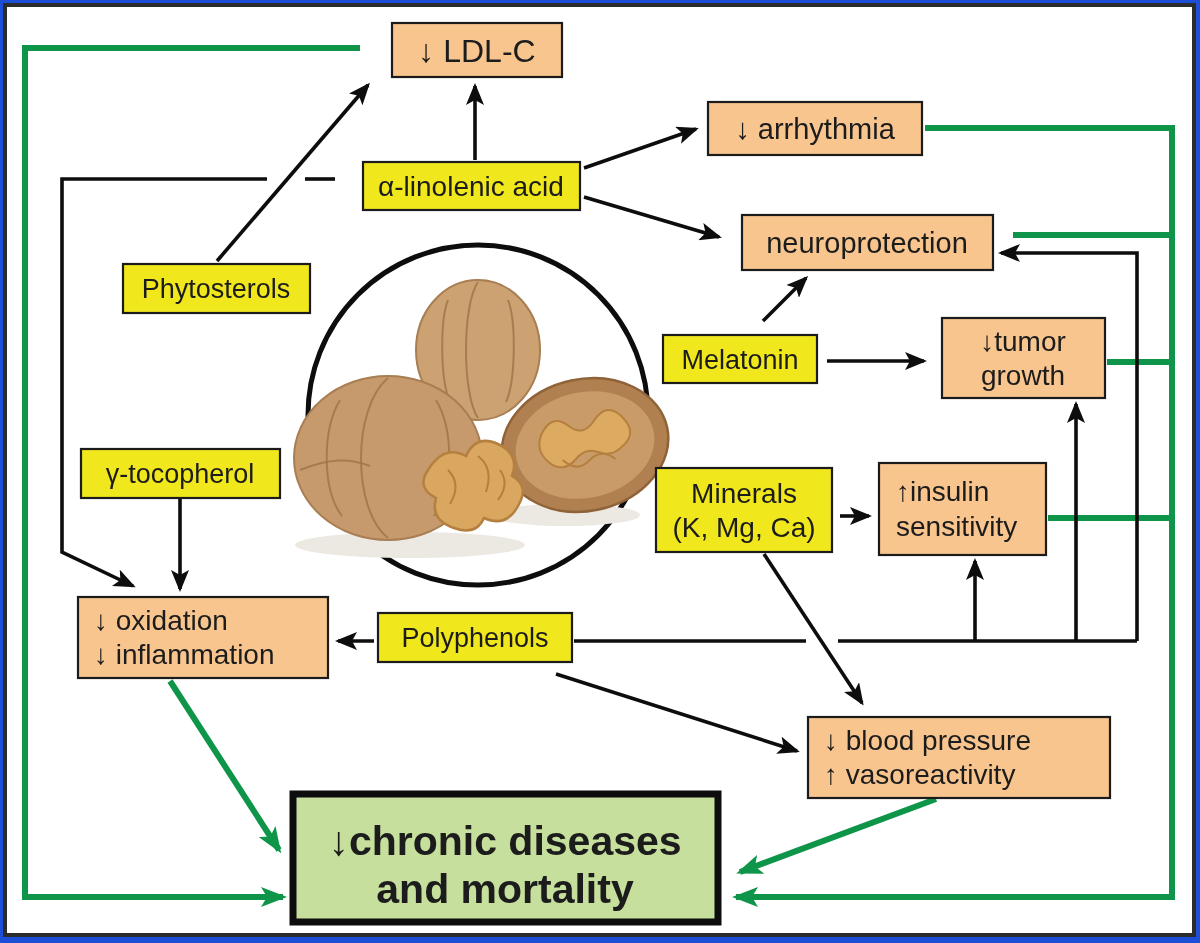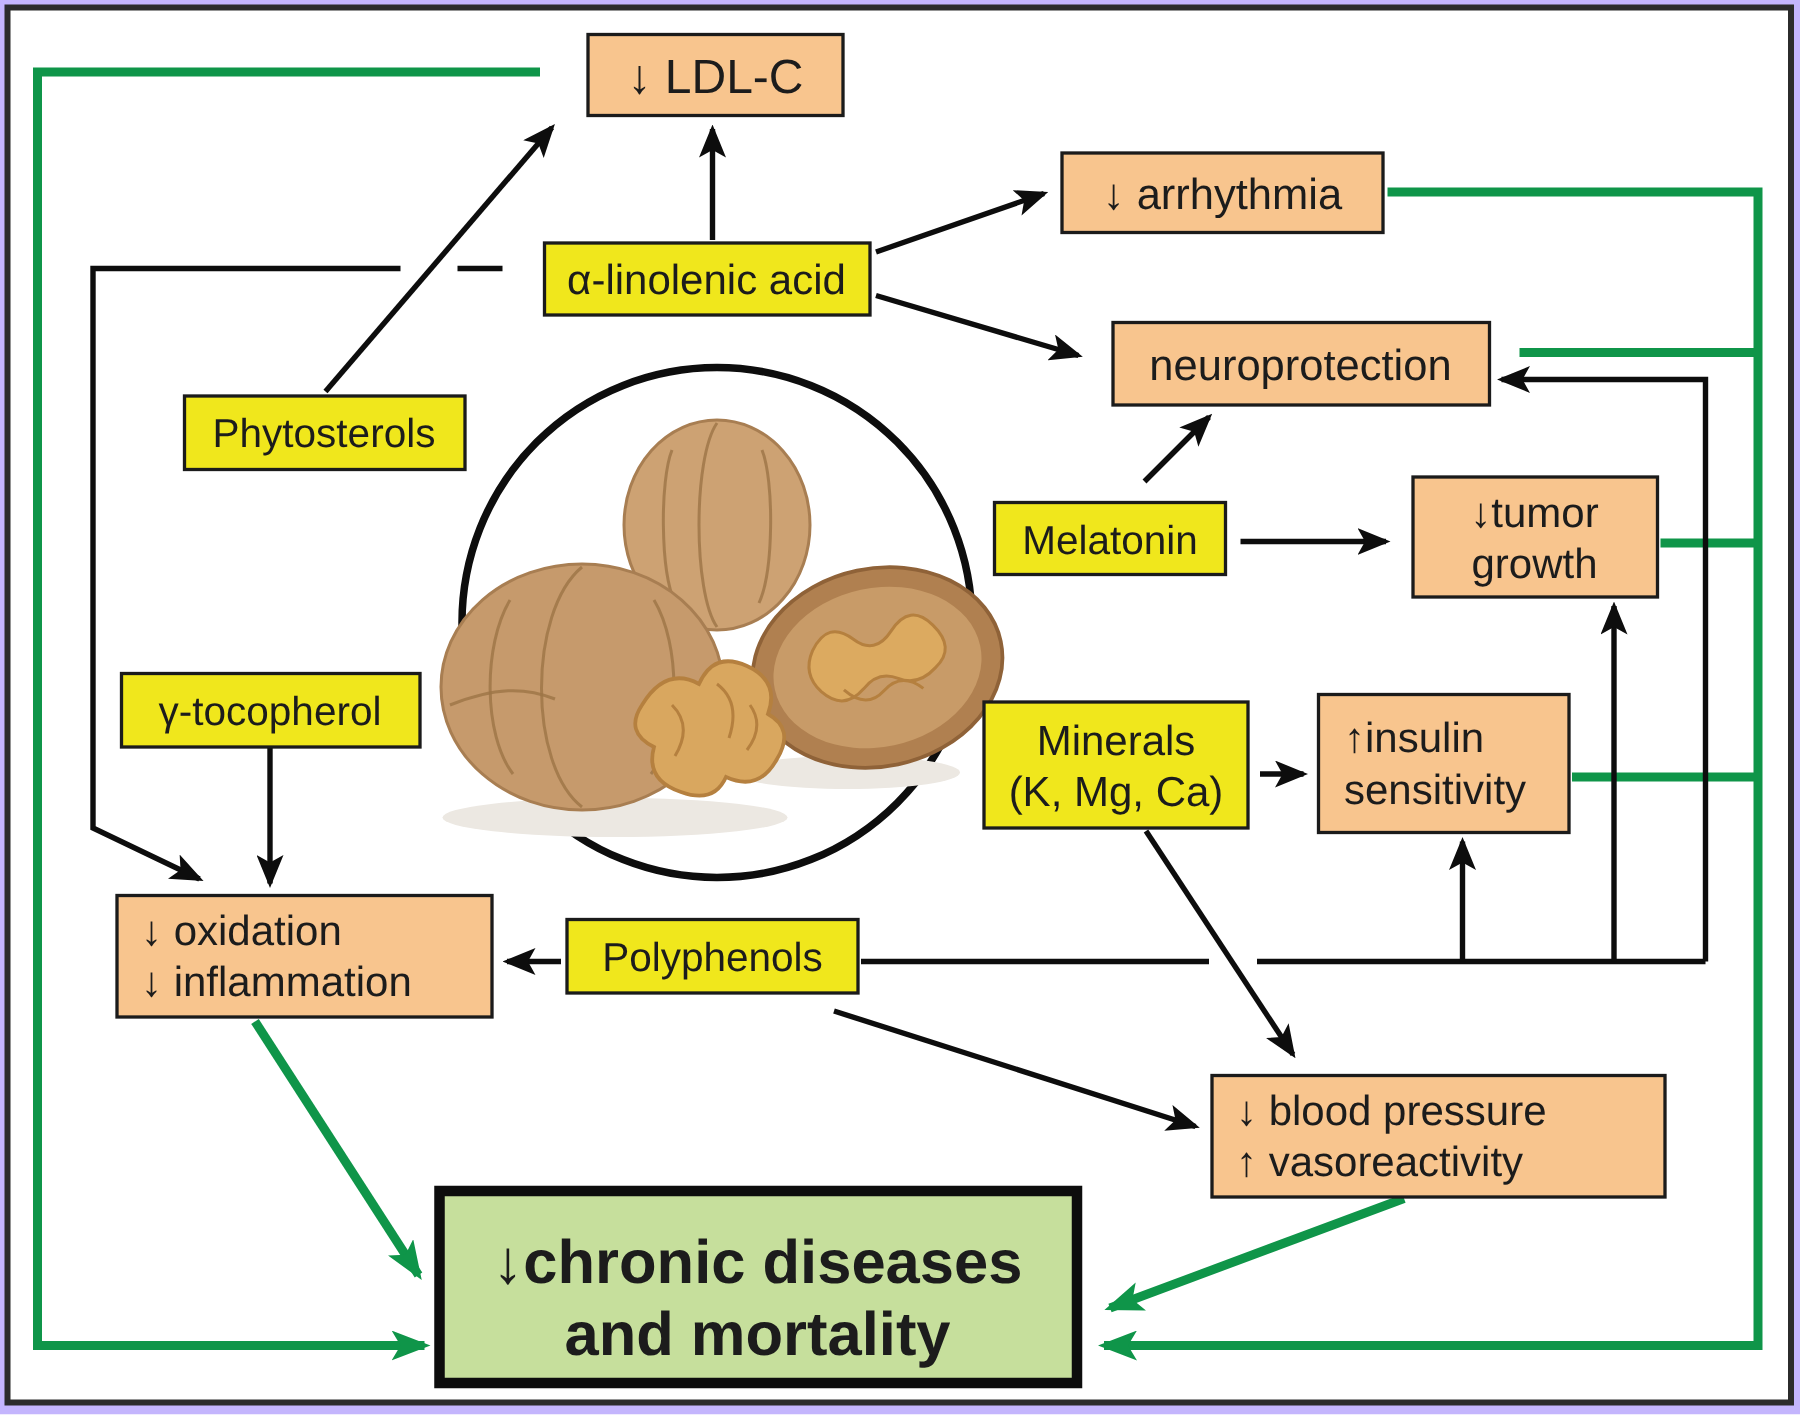--- a/index.html
+++ b/index.html
@@ -1,16 +1,16 @@
 <!DOCTYPE html>
 <html><head>
 <meta charset="utf-8">
 <style>
   html,body{margin:0;padding:0;background:#fff;}
-  .stage{width:1200px;height:943px;position:relative;background:#c4b5fd;
+  .stage{width:1200px;height:943px;position:relative;background:#1d4ed8;
          font-family:"Liberation Sans","DejaVu Sans",sans-serif;}
   svg{display:block;}
   .node{stroke:#1b1b1b;stroke-width:2.2;}
   .node-thick{stroke:#0d0d0d;stroke-width:7;}
   .lbl{fill:#1c1c1c;}
   .blk{stroke:#0d0d0d;stroke-width:3.6;fill:none;}
   .grn{stroke:#0F9549;stroke-width:6;fill:none;}
   .walnut-line{stroke:#9c7446;stroke-width:2;fill:none;opacity:.8;}
 </style>
 </head>

